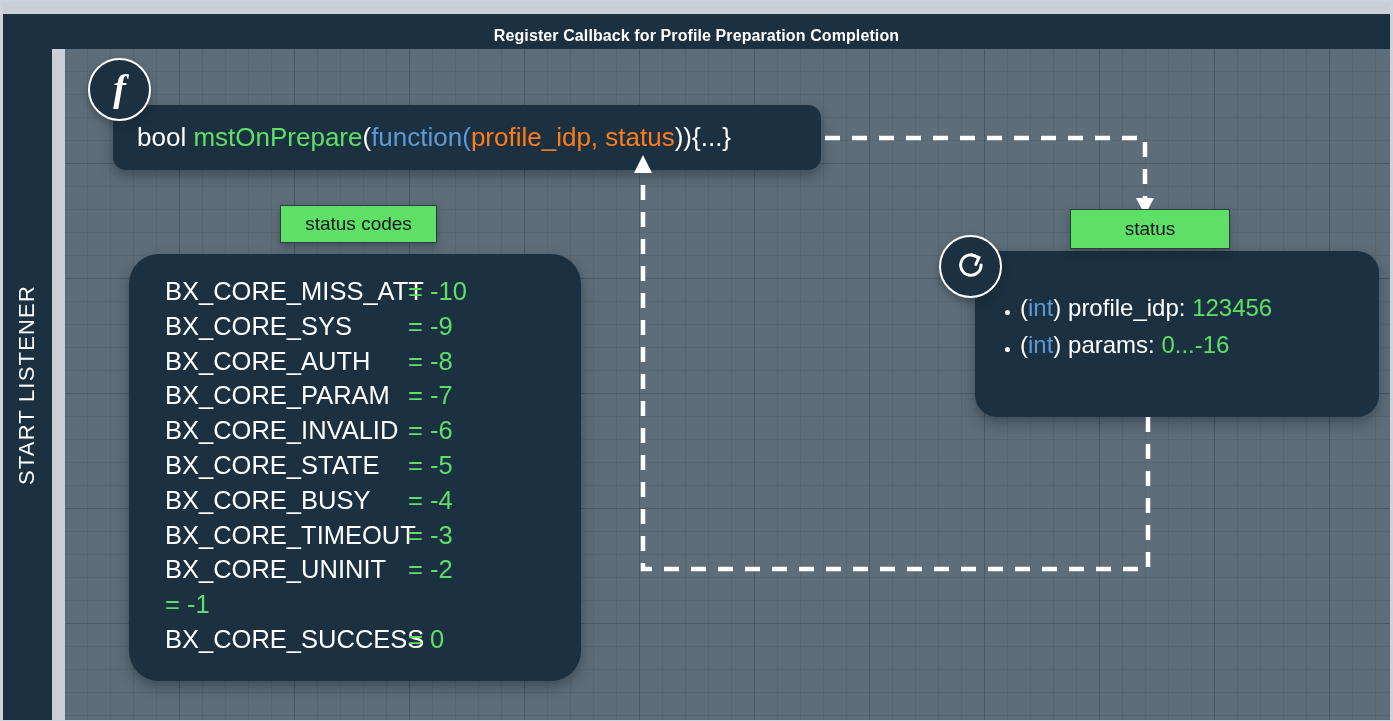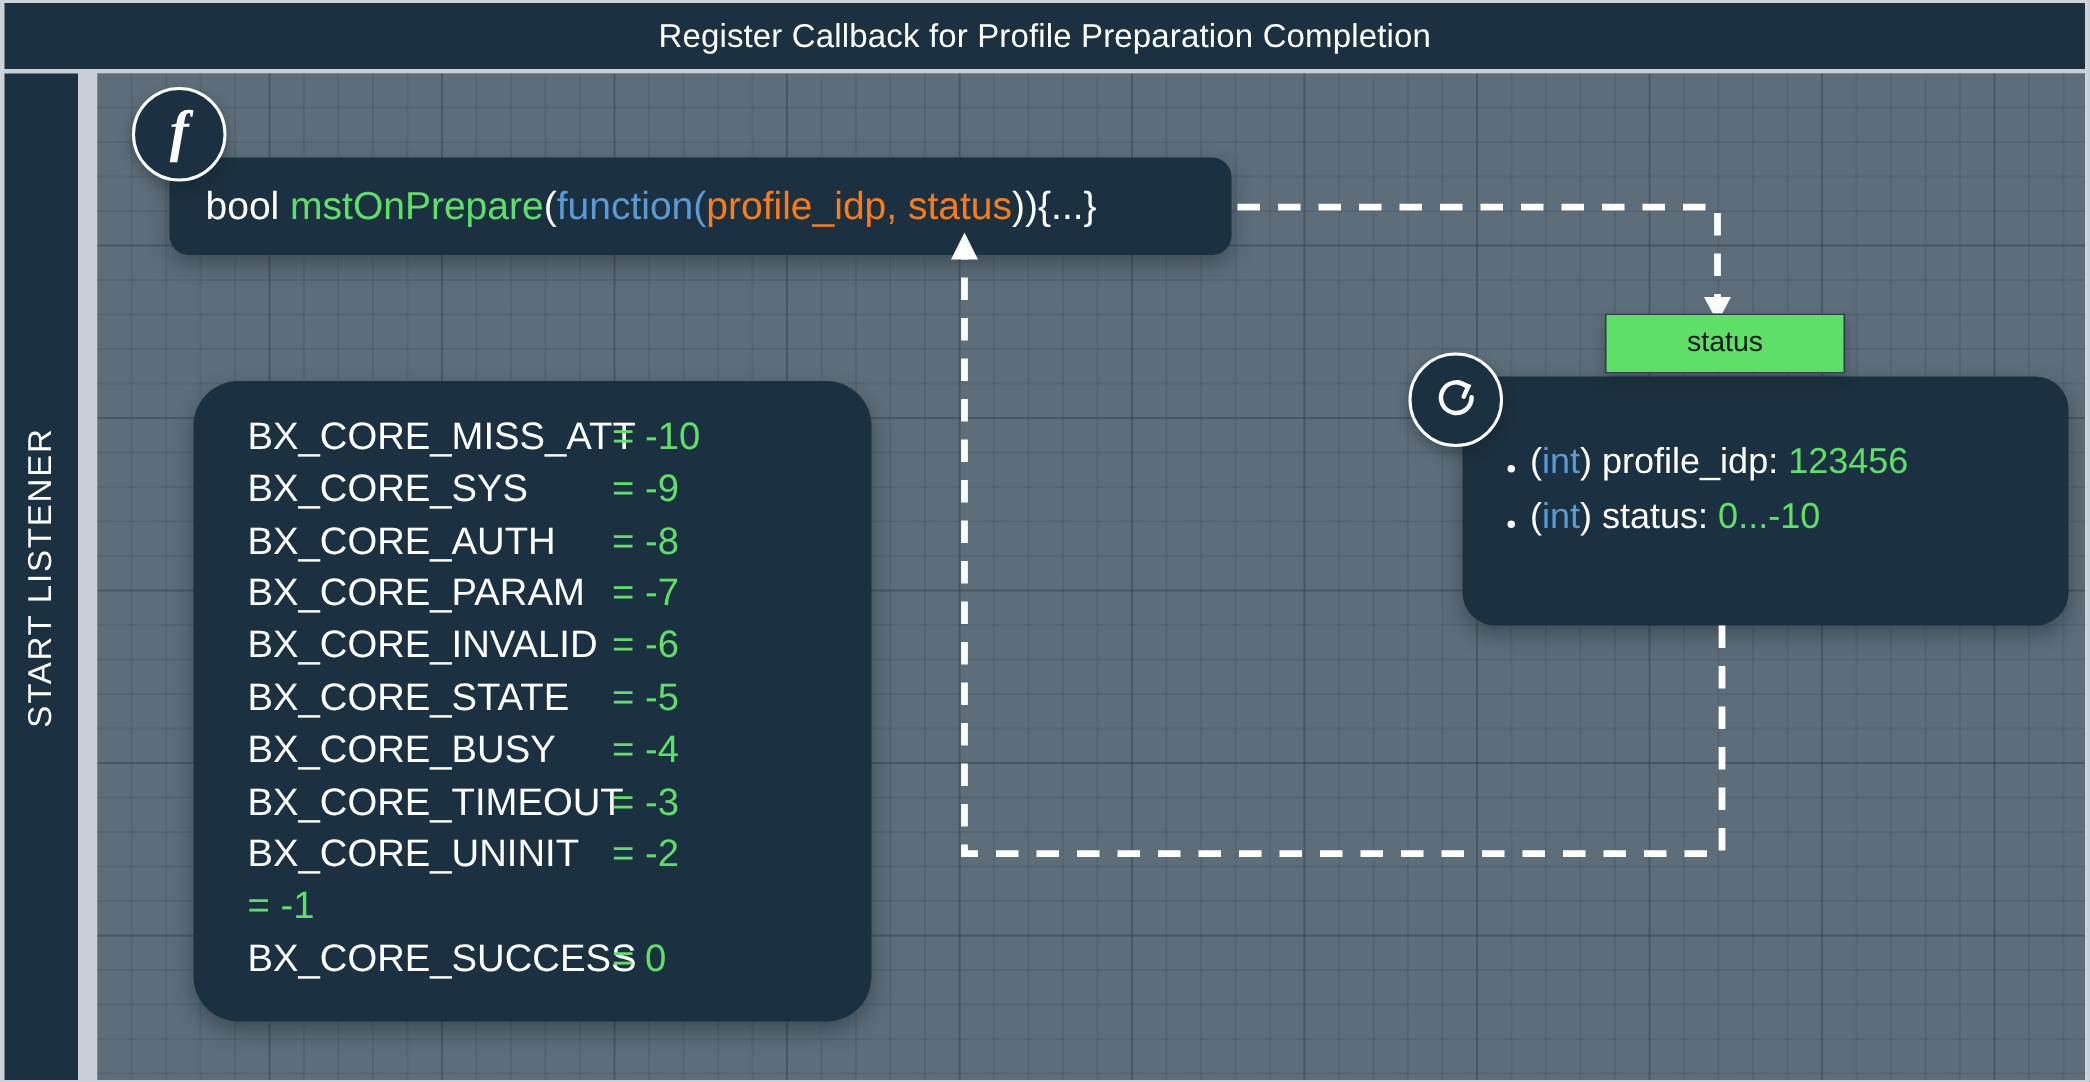--- a/index.html
+++ b/index.html
@@ -9,24 +9,24 @@
     -webkit-font-smoothing:antialiased;
   }
   .frame{
     position:relative;width:1393px;height:721px;
     background:#c9cfd4;box-sizing:border-box;
     border-left:3px solid #cdd3d8;border-right:3px solid #cdd3d8;
     border-top:2px solid #cdd3d8;border-bottom:3px solid #cdd3d8;
   }
   
   .titlebar{
-    position:absolute;left:0;top:0;width:1387px;height:44px;
+    position:absolute;left:0;top:12px;width:1387px;height:44px;
     background:#1b3040;color:#ffffff;
     display:flex;align-items:center;justify-content:center;
-    font-size:22px;letter-spacing:.1px;
+    font-size:16px;letter-spacing:.1px;font-weight:bold;
   }
   
   .rail{
     position:absolute;left:0;top:47px;width:49px;height:671px;
     background:#1b3040;
     display:flex;align-items:center;justify-content:center;
   }
   .rail-label{
     color:#ffffff;font-size:22px;letter-spacing:1.2px;white-space:nowrap;
     transform:rotate(-90deg);
@@ -148,20 +148,23 @@
 
     <div class="badge-circle f-badge">
       <span>f</span>
     </div>
     <div class="card sig-card">
       <div class="sig-text">
         <span class="c-white">bool</span><span class="c-white"> </span><span class="c-green">mstOnPrepare</span><span class="c-white">(</span><span class="c-blue">function</span><span class="c-blue">(</span><span class="c-orange">profile_idp, status</span><span class="c-white">))</span><span class="c-white">{...}</span>
       </div>
     </div>
 
+    <div class="chip chip-status">
+      <span>status codes</span>
+    </div>
     <div class="card codes-card">
       <div class="codes-inner">
         <div class="code-row">
             <span class="code-name">BX_CORE_MISS_ATT</span>
             <span class="code-val">= -10</span>
           </div>
         <div class="code-row">
             <span class="code-name">BX_CORE_SYS</span>
             <span class="code-val">= -9</span>
           </div>
@@ -223,21 +226,21 @@
             <span class="c-white">profile_idp:</span>
             <span class="c-white">&nbsp;</span>
             <span class="c-green">123456</span>
         </div>
         <div class="param-row">
           <span class="dot"></span>
           <span class="c-white">(</span>
             <span class="c-blue">int</span>
             <span class="c-white">)</span>
             <span class="c-white">&nbsp;</span>
-            <span class="c-white">status:</span>
-            <span class="c-white">&nbsp;</span>
-            <span class="c-green">0...-10</span>
+            <span class="c-white">params:</span>
+            <span class="c-white">&nbsp;</span>
+            <span class="c-green">0...-16</span>
         </div>
       </div>
     </div>
 
   </div>
 </div>
 
 </body></html>

